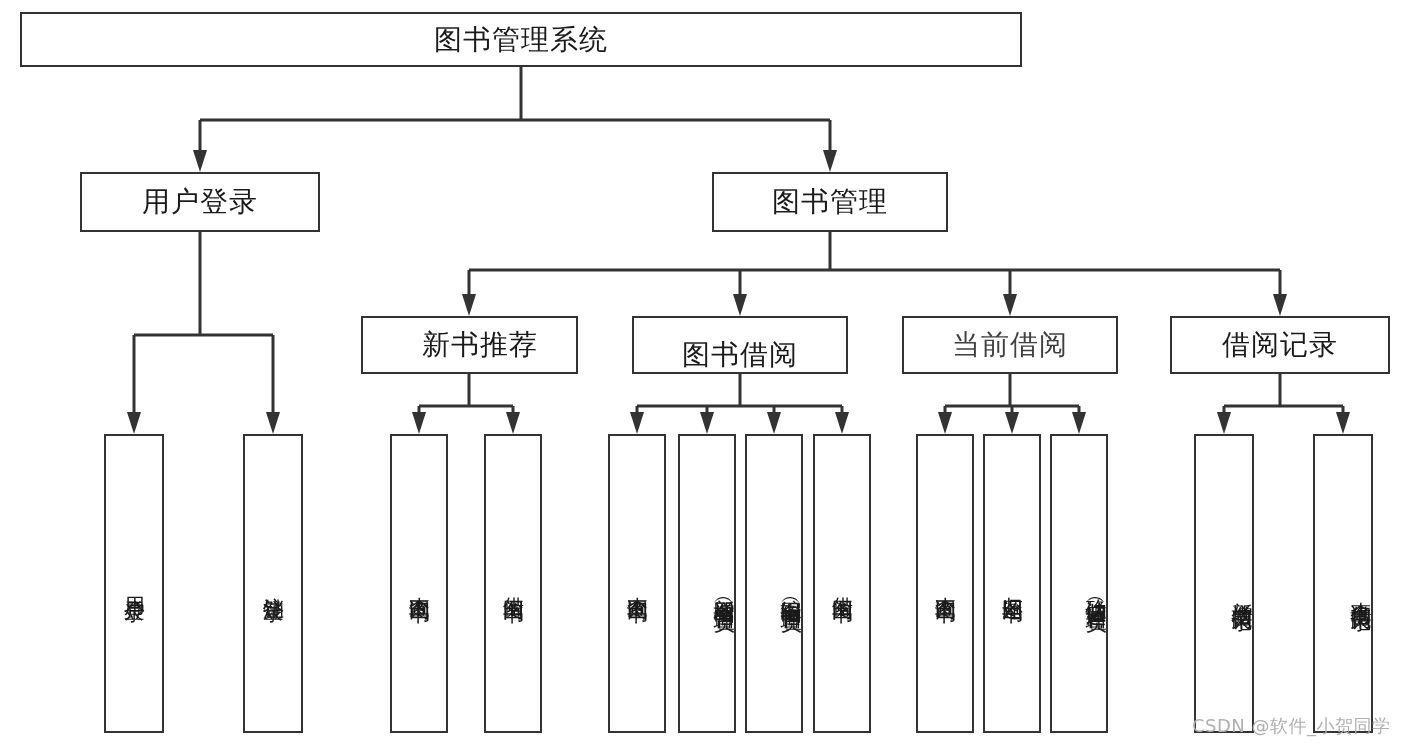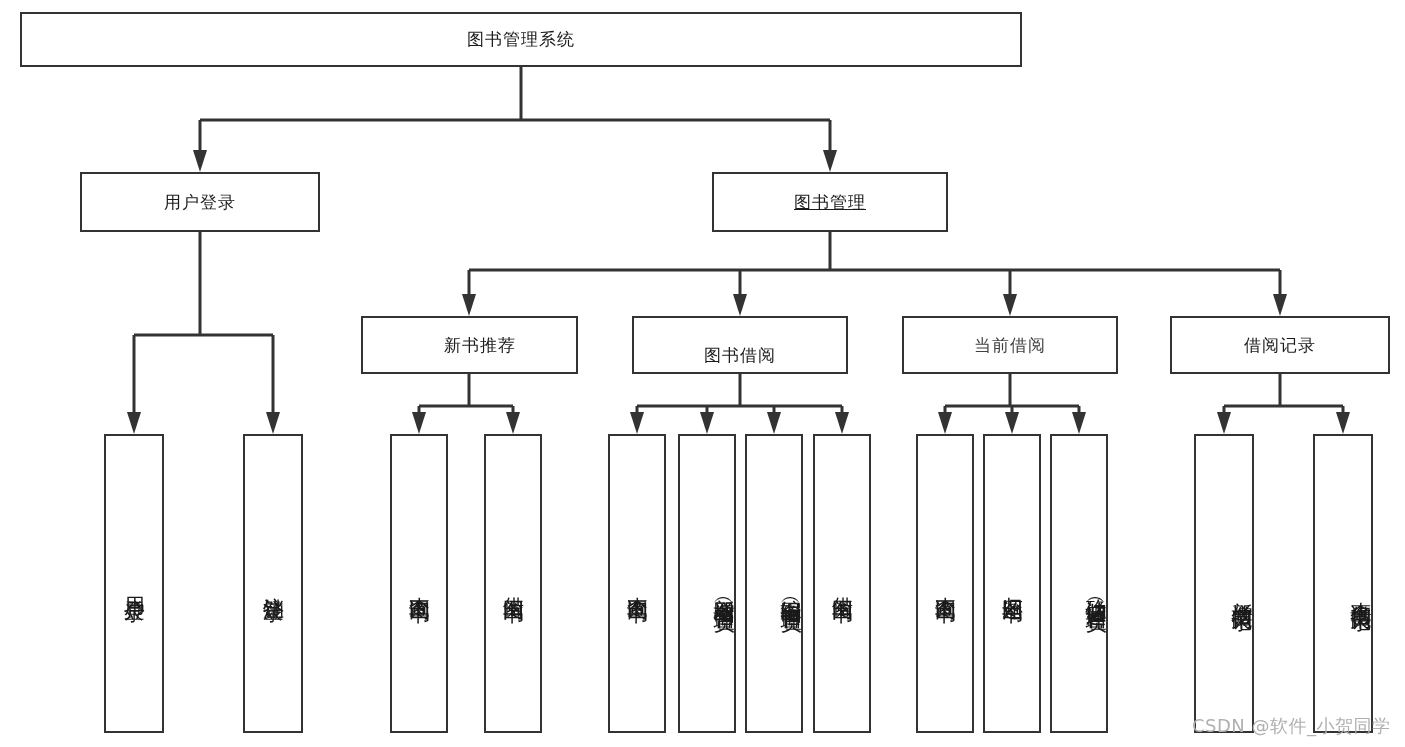--- a/index.html
+++ b/index.html
@@ -23,21 +23,21 @@
     position: absolute;
     box-sizing: border-box;
     border: 2px solid #333333;
     background: #ffffff;
     display: flex;
     align-items: center;
     justify-content: center;
     color: #1a1a1a;
   }
   .node-box.horizontal {
-    font-size: 17px;
+    font-size: 28px;
     letter-spacing: 1px;
   }
   .node-box.vertical {
     writing-mode: vertical-rl;
     text-orientation: upright;
     font-size: 21px;
     letter-spacing: 2px;
     align-items: flex-start;
     justify-content: center;
     padding-top: 14px;
@@ -125,21 +125,21 @@
       <polygon points="1336,412 1350,412 1343,434" fill="#333333"></polygon>
     </svg>
   <div id="nodes-layer">
       <div class="node-box horizontal" style="left: 20px; top: 12px; width: 1002px; height: 55px; border-color: rgb(51, 51, 51);">
         <span class="node-label" style="color: rgb(26, 26, 26);">图书管理系统</span>
       </div>
       <div class="node-box horizontal" style="left: 80px; top: 172px; width: 240px; height: 60px; border-color: rgb(51, 51, 51);">
         <span class="node-label" style="color: rgb(26, 26, 26);">用户登录</span>
       </div>
       <div class="node-box horizontal" style="left: 712px; top: 172px; width: 236px; height: 60px; border-color: rgb(51, 51, 51);">
-        <span class="node-label" style="color: rgb(26, 26, 26); text-decoration: underline;">图书管理</span>
+        <span class="node-label" style="color: rgb(26, 26, 26);">图书管理</span>
       </div>
       <div class="node-box horizontal" style="left: 361px; top: 316px; width: 217px; height: 58px; border-color: rgb(51, 51, 51);">
         <span class="node-label" style="color: rgb(26, 26, 26); margin-left: 21px;">新书推荐</span>
       </div>
       <div class="node-box horizontal" style="left: 632px; top: 316px; width: 216px; height: 58px; border-color: rgb(51, 51, 51);">
         <span class="node-label" style="color: rgb(26, 26, 26); margin-top: 20px;">图书借阅</span>
       </div>
       <div class="node-box horizontal" style="left: 902px; top: 316px; width: 216px; height: 58px; border-color: rgb(51, 51, 51);">
         <span class="node-label" style="color: #404040;">当前借阅</span>
       </div>

